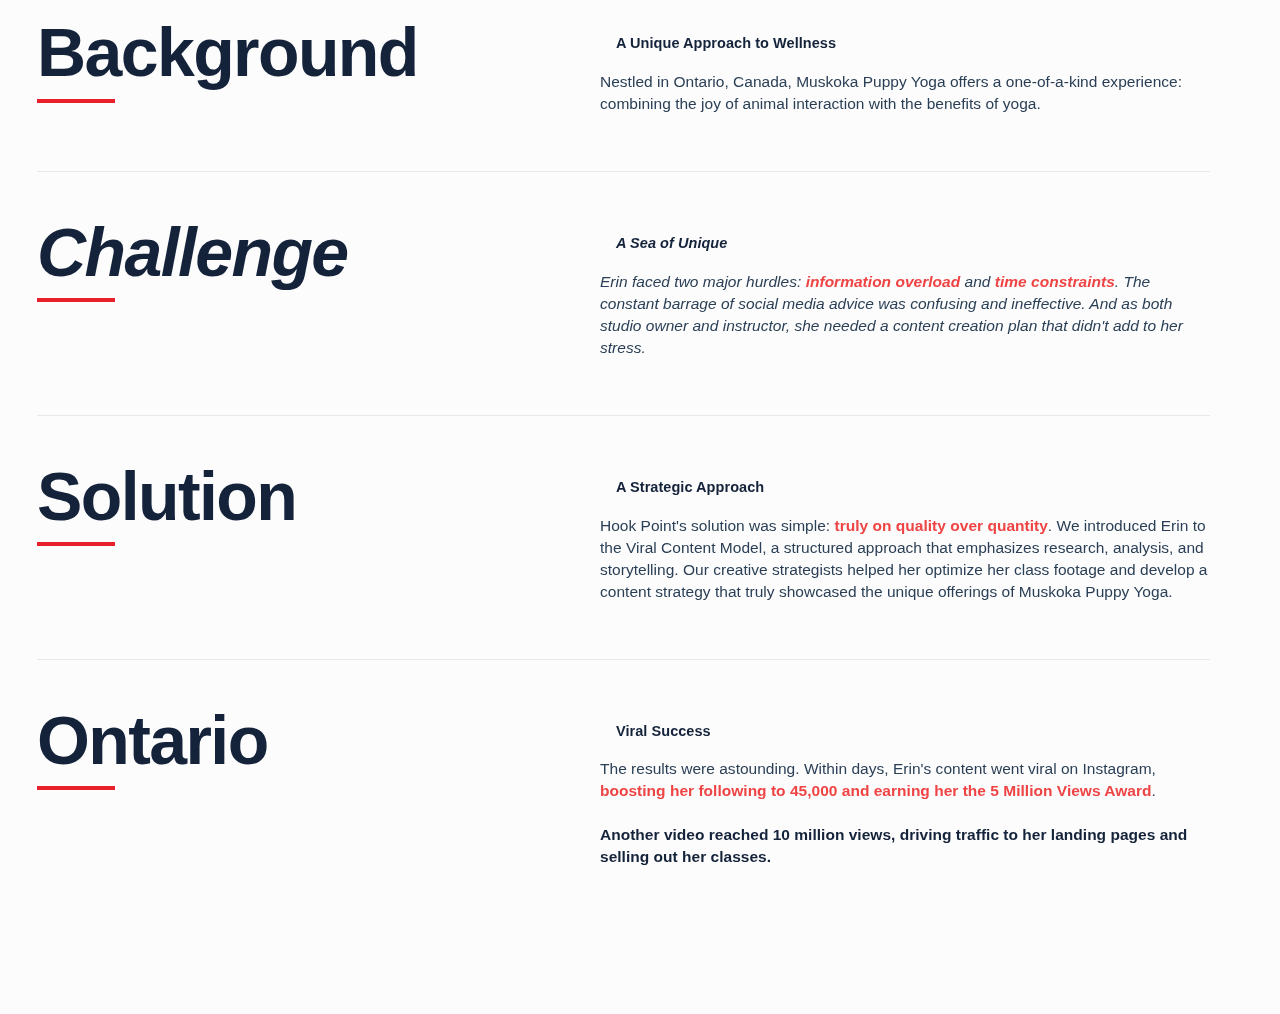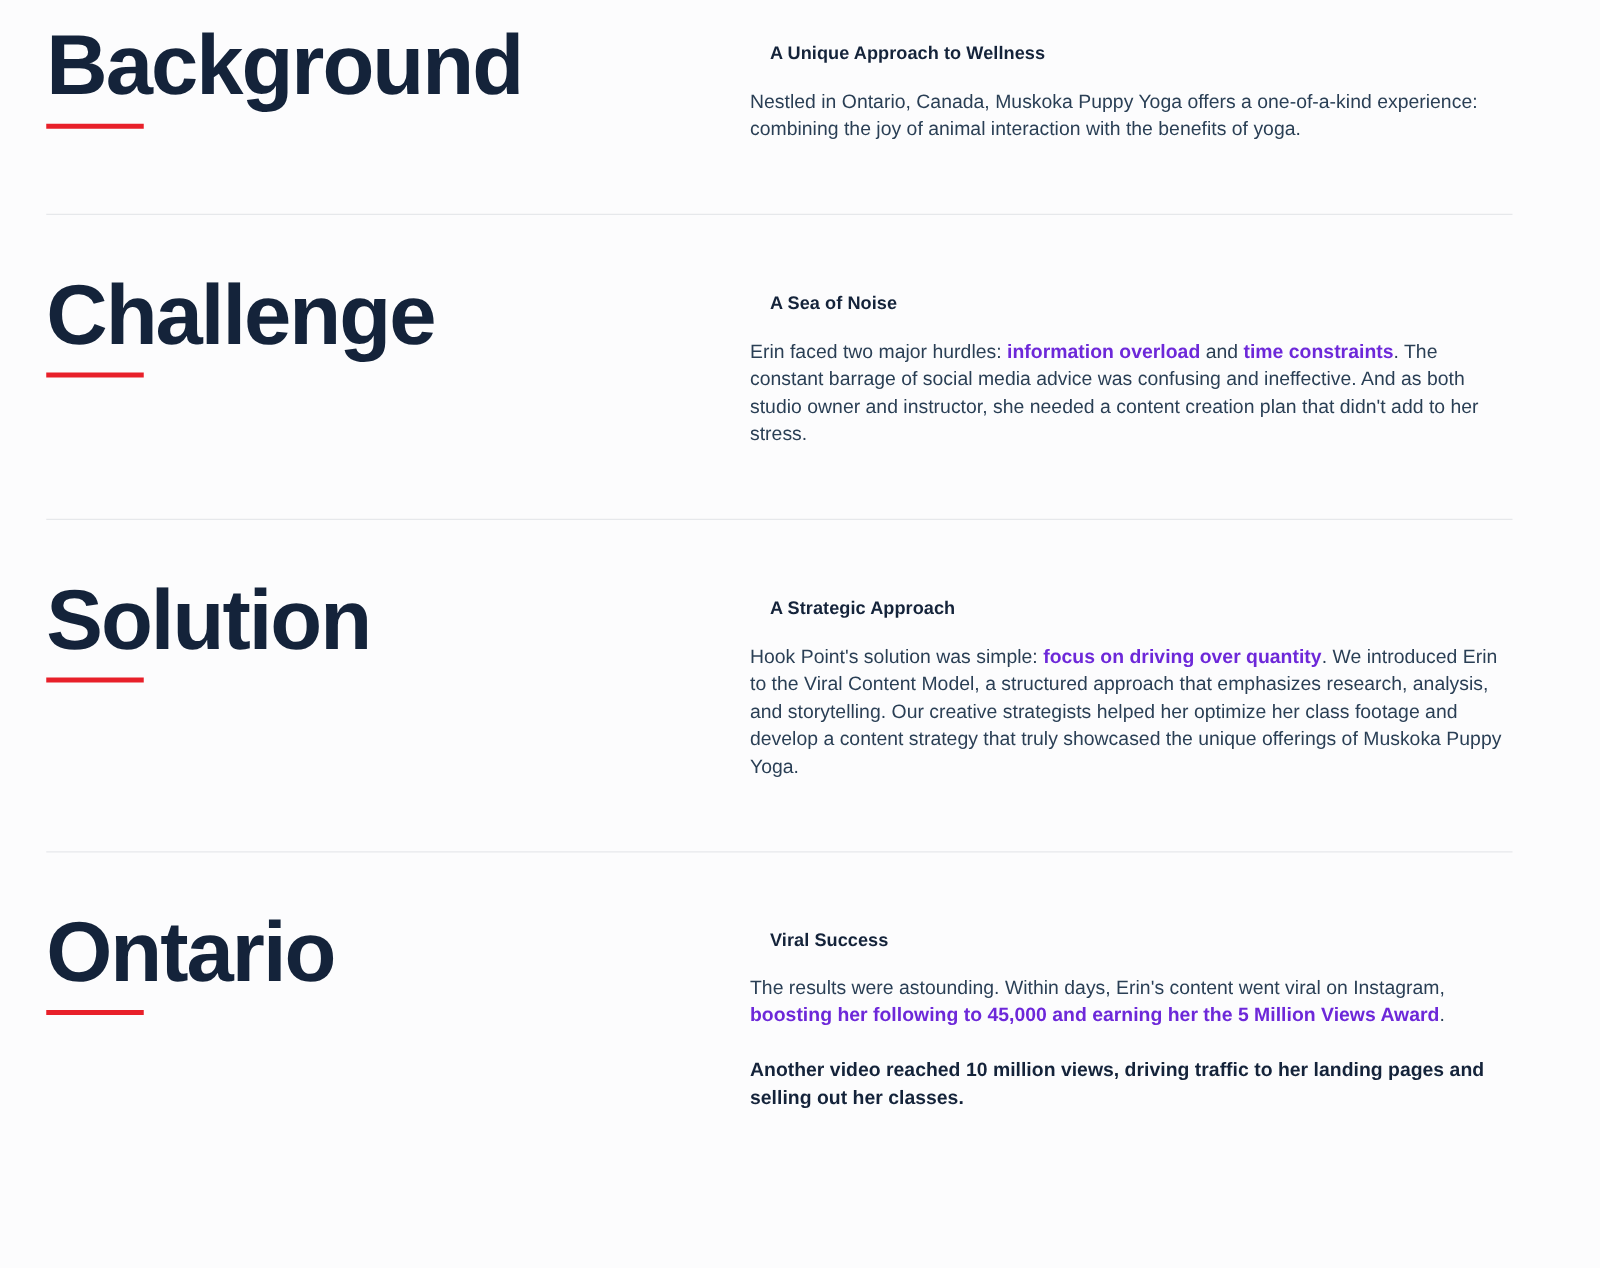--- a/index.html
+++ b/index.html
@@ -24,21 +24,21 @@
   .section {
     display: flex;
     align-items: flex-start;
     box-sizing: border-box;
     padding-left: 37px;
     padding-right: 70px;
   }
 
   
   .section-background { padding-top: 20px;  padding-bottom: 0; }
-  .section-challenge  { padding-top: 48px;  padding-bottom: 0; }
+  .section-challenge  { padding-top: 48px;  padding-bottom: 0; font-style: italic; }
   .section-solution   { padding-top: 48px;  padding-bottom: 0; }
   .section-results    { padding-top: 48px;  padding-bottom: 0; }
 
   .heading-col {
     width: 563px;
     flex: 0 0 563px;
     box-sizing: border-box;
   }
 
   .section-heading {
@@ -79,21 +79,21 @@
     line-height: 1.42;
     color: #2a3f55;
     margin: 0 0 22px 0;
     letter-spacing: 0.02px;
   }
   .body-paragraph:last-child {
     margin-bottom: 0;
   }
   .body-paragraph strong {
     font-weight: 700;
-    color: #6d28d9;
+    color: #ef4444;
   }
   .body-paragraph.is-bold {
     font-weight: 700;
     color: #14233a;
   }
 
   .section-divider {
     height: 1px;
     background: #e6e8eb;
     margin: 0 70px 0 37px;
@@ -121,36 +121,36 @@
 
   <div class="divider-spacer-top"></div>
   <div class="section-divider"></div>
 
   <div class="section section-challenge">
     <div class="heading-col">
       <h2 class="section-heading">Challenge</h2>
       <div class="heading-rule"></div>
     </div>
     <div class="body-col">
-      <h3 class="body-subheading">A Sea of Noise</h3>
+      <h3 class="body-subheading">A Sea of Unique</h3>
       <p class="body-paragraph">Erin faced two major hurdles: <strong>information overload</strong> and <strong>time constraints</strong>. The constant barrage of social media advice was confusing and ineffective. And as both studio owner and instructor, she needed a content creation plan that didn't add to her stress.</p>
     </div>
   </div>
 
   <div class="divider-spacer-top"></div>
   <div class="section-divider"></div>
 
   <div class="section section-solution">
     <div class="heading-col">
       <h2 class="section-heading">Solution</h2>
       <div class="heading-rule"></div>
     </div>
     <div class="body-col">
       <h3 class="body-subheading">A Strategic Approach</h3>
-      <p class="body-paragraph">Hook Point's solution was simple: <strong>focus on driving over quantity</strong>. We introduced Erin to the Viral Content Model, a structured approach that emphasizes research, analysis, and storytelling. Our creative strategists helped her optimize her class footage and develop a content strategy that truly showcased the unique offerings of Muskoka Puppy Yoga.</p>
+      <p class="body-paragraph">Hook Point's solution was simple: <strong>truly on quality over quantity</strong>. We introduced Erin to the Viral Content Model, a structured approach that emphasizes research, analysis, and storytelling. Our creative strategists helped her optimize her class footage and develop a content strategy that truly showcased the unique offerings of Muskoka Puppy Yoga.</p>
     </div>
   </div>
 
   <div class="divider-spacer-top"></div>
   <div class="section-divider"></div>
 
   <div class="section section-results">
     <div class="heading-col">
       <h2 class="section-heading">Ontario</h2>
       <div class="heading-rule"></div>

